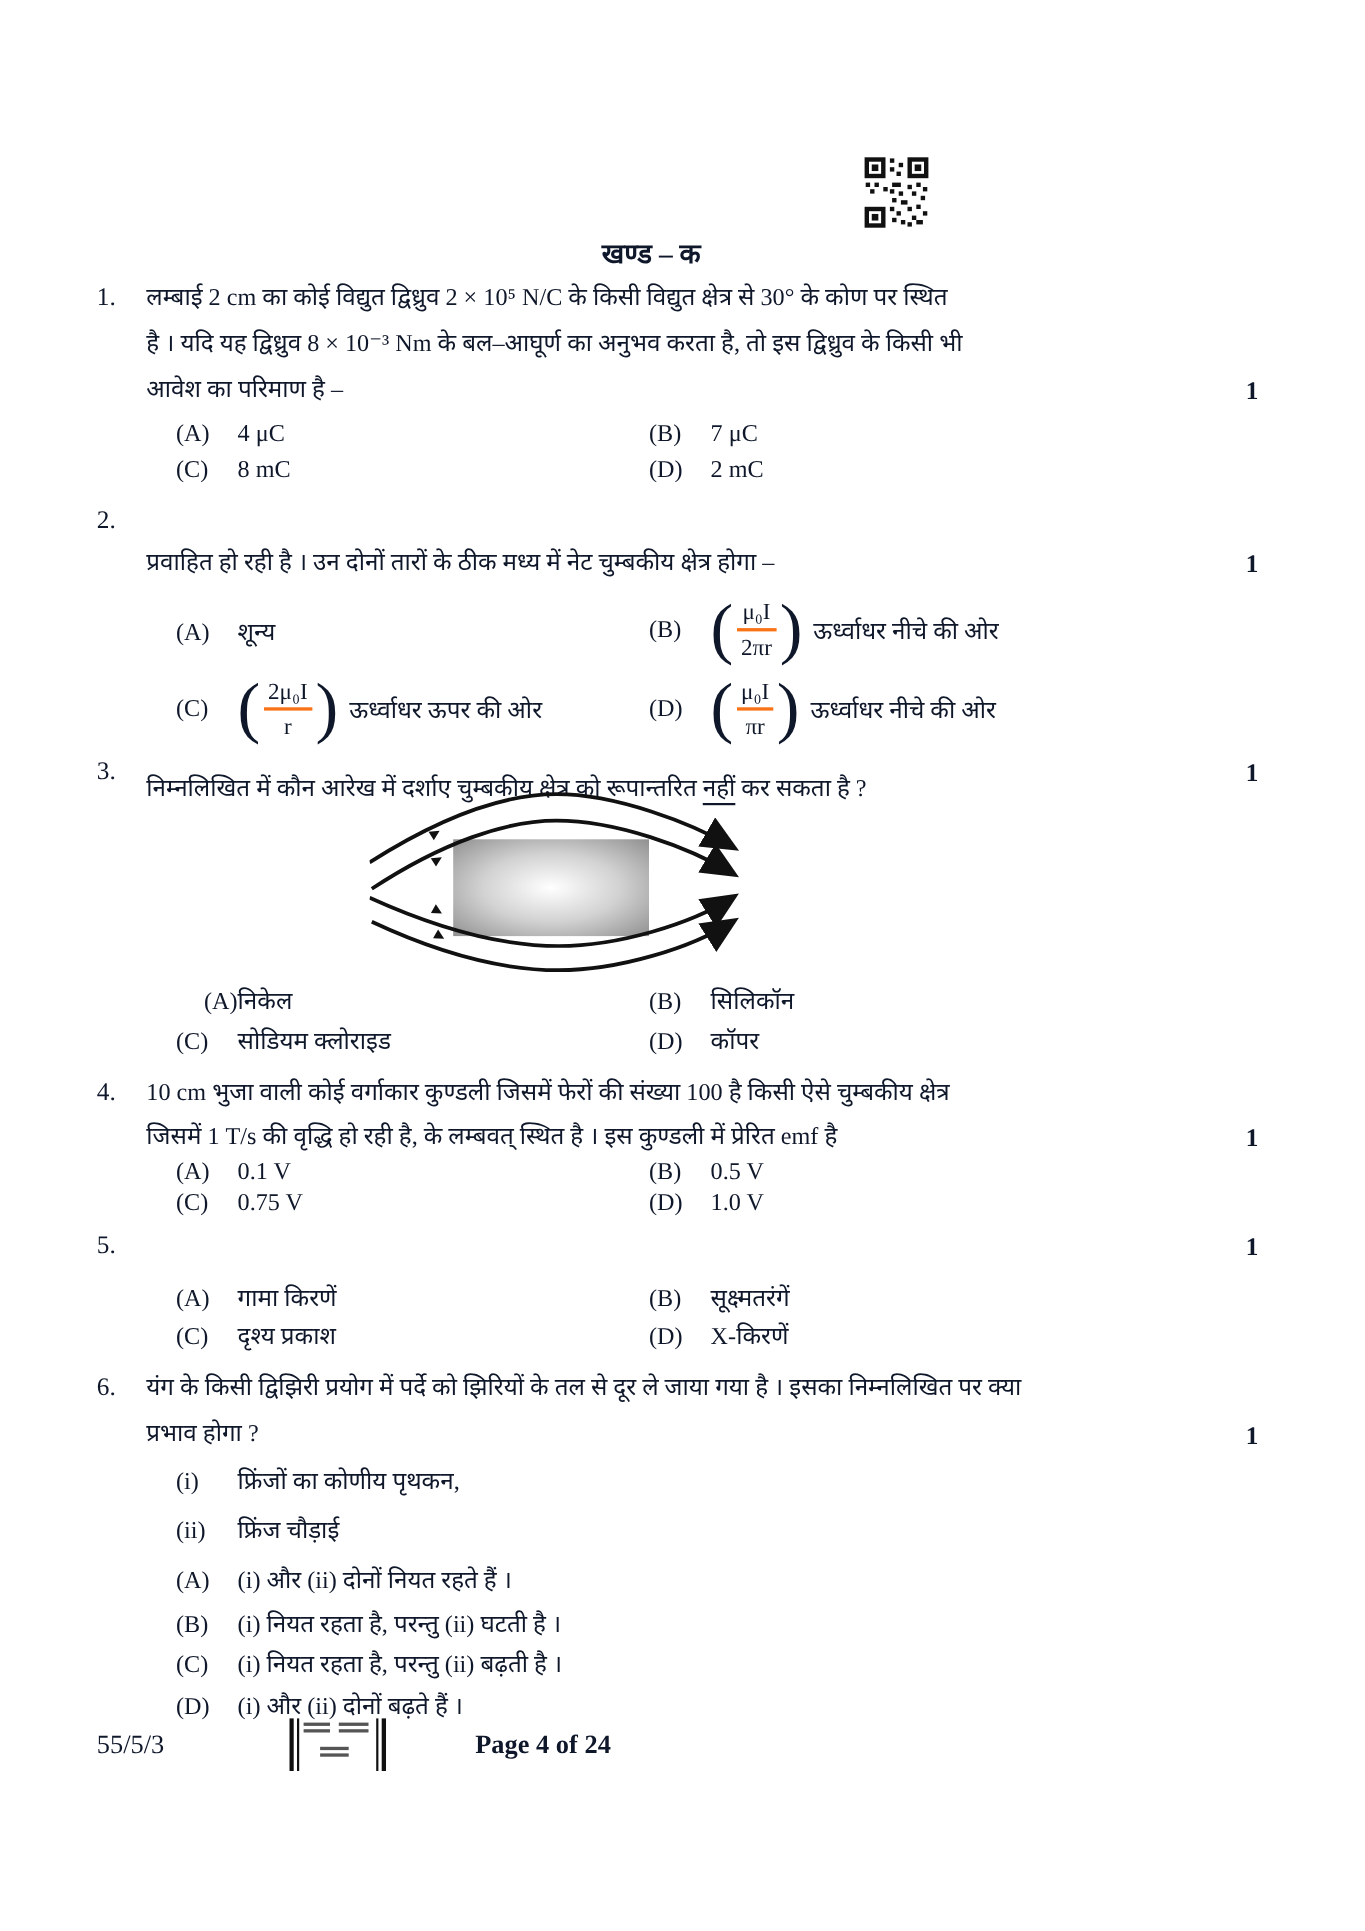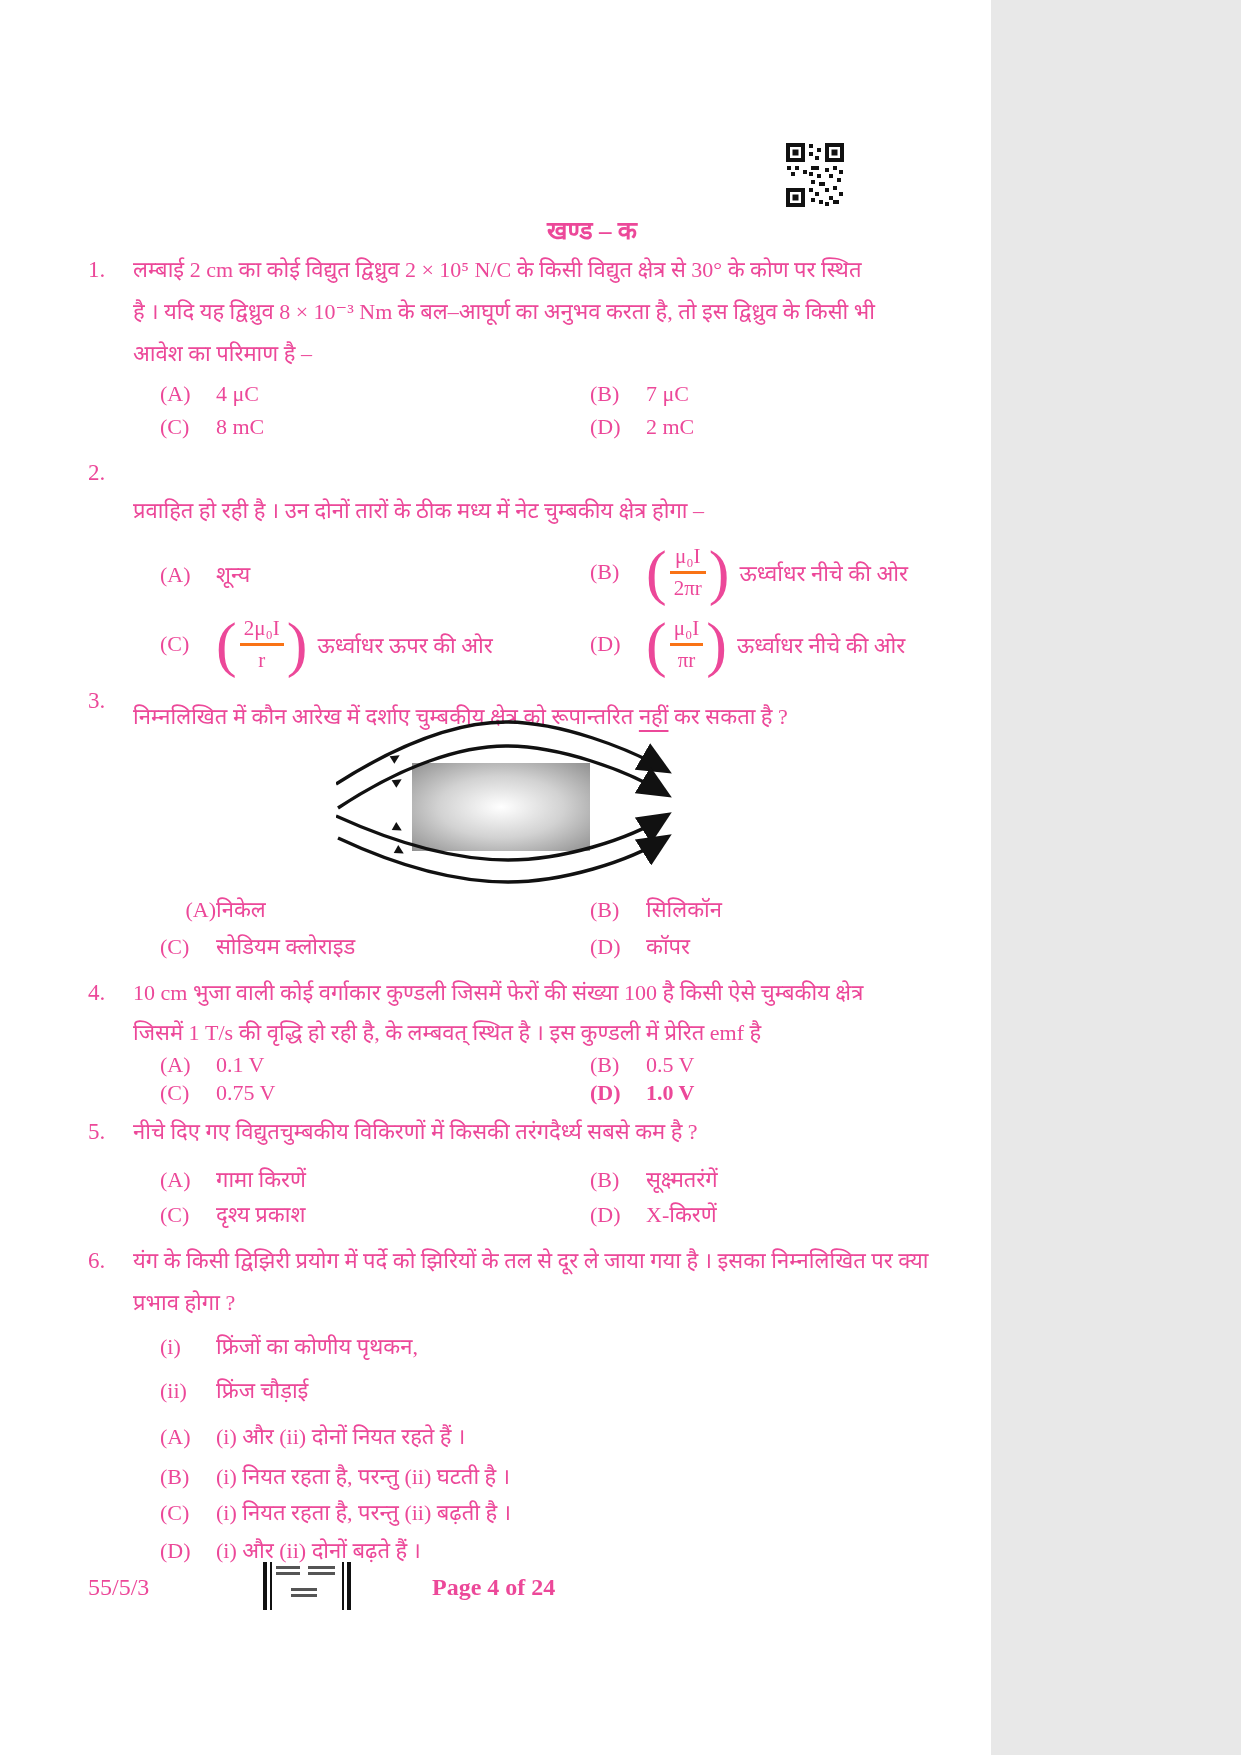--- a/index.html
+++ b/index.html
@@ -1,18 +1,18 @@
 <!DOCTYPE html>
 <html><head>
 <meta charset="utf-8">
 <style>
   html,body{margin:0;padding:0;background:#e8e8e8;}
   .page{
-    position:relative;width:991px;height:1755px;background:#ffffff;
-    font-family:"Liberation Serif","DejaVu Serif",serif;color:#ec4899;
+    position:relative;width:1241px;height:1755px;background:#ffffff;
+    font-family:"Liberation Serif","DejaVu Serif",serif;color:#0f172a;
     overflow:hidden;
   }
   .abs{position:absolute;}
   .ln{font-size:22px;line-height:30px;white-space:nowrap;}
   .qnum{font-size:23px;}
   .mark{left:1096px;width:48px;text-align:right;font-weight:bold;font-size:23px;}
   .heading{font-size:25px;font-weight:bold;text-align:center;width:220px;}
   .olabel{display:inline-block;width:56px;font-size:22px;}
   .otext{font-size:22px;}
   .opt{white-space:nowrap;}
@@ -188,26 +188,25 @@
 
   <div class="abs opt" style="left:160px;top:1052px;">
     <span class="olabel">(A)</span><span class="otext">0.1 V</span>
   </div>
   <div class="abs opt" style="left:590px;top:1052px;">
     <span class="olabel">(B)</span><span class="otext">0.5 V</span>
   </div>
   <div class="abs opt" style="left:160px;top:1080px;">
     <span class="olabel">(C)</span><span class="otext">0.75 V</span>
   </div>
-  <div class="abs opt" style="left:590px;top:1080px;font-weight:bold;">
+  <div class="abs opt" style="left:590px;top:1080px;">
     <span class="olabel">(D)</span><span class="otext">1.0 V</span>
   </div>
 
   <div class="abs ln qnum" style="left:88px;top:1117px;">5.</div>
-  <div class="abs ln" style="left:133px;top:1117px;">नीचे दिए गए विद्युतचुम्बकीय विकिरणों में किसकी तरंगदैर्ध्य सबसे कम है ?</div>
   <div class="abs ln mark" style="top:1119px;">1</div>
 
   <div class="abs opt" style="left:160px;top:1163px;">
     <span class="olabel">(A)</span><span class="otext">गामा किरणें</span>
   </div>
   <div class="abs opt" style="left:590px;top:1163px;">
     <span class="olabel">(B)</span><span class="otext">सूक्ष्मतरंगें</span>
   </div>
   <div class="abs opt" style="left:160px;top:1198px;">
     <span class="olabel">(C)</span><span class="otext">दृश्य प्रकाश</span>

